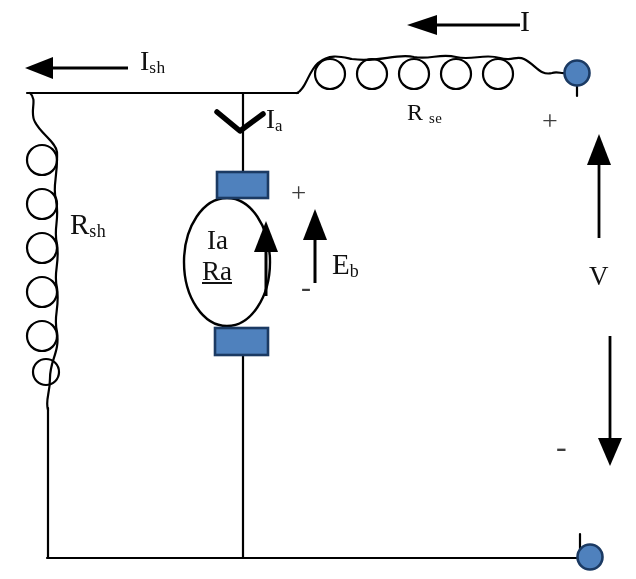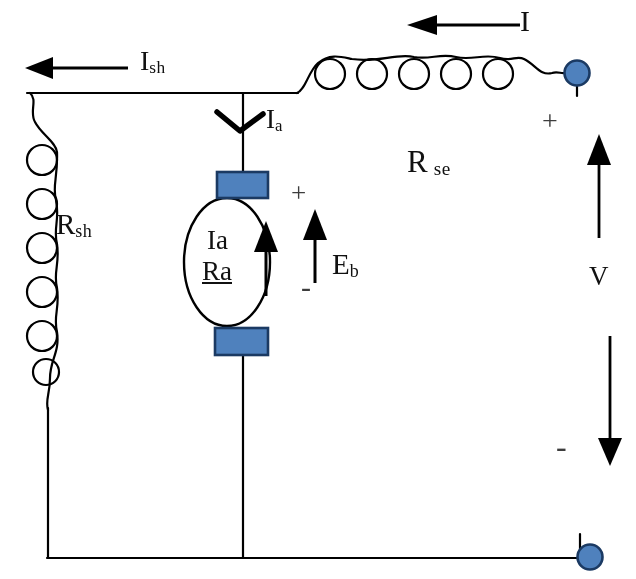--- a/index.html
+++ b/index.html
@@ -113,25 +113,25 @@
   </div>
 
   <div class="lbl" style="left:520px;top:6px;font-size:30px;">
     <span class="base">I</span>
   </div>
 
   <div class="lbl" style="left:266px;top:106px;font-size:27px;">
     <span class="base">I</span><span class="sub">a</span>
   </div>
 
-  <div class="lbl" style="left:407px;top:100px;font-size:31px;margin-top:46px;">
+  <div class="lbl" style="left:407px;top:100px;font-size:24px;">
     <span class="base">R</span><span class="sub" style="margin-left:6px;">se</span>
   </div>
 
-  <div class="lbl" style="left:56px;top:210px;font-size:29px;">
+  <div class="lbl" style="left:70px;top:210px;font-size:29px;">
     <span class="base">R</span><span class="sub">sh</span>
   </div>
 
   <div class="lbl" style="left:207px;top:227px;font-size:27px;">
     <span class="base">Ia</span>
   </div>
 
   <div class="lbl" style="left:202px;top:258px;font-size:27px;text-decoration:underline;">
     <span class="base">Ra</span>
   </div>

